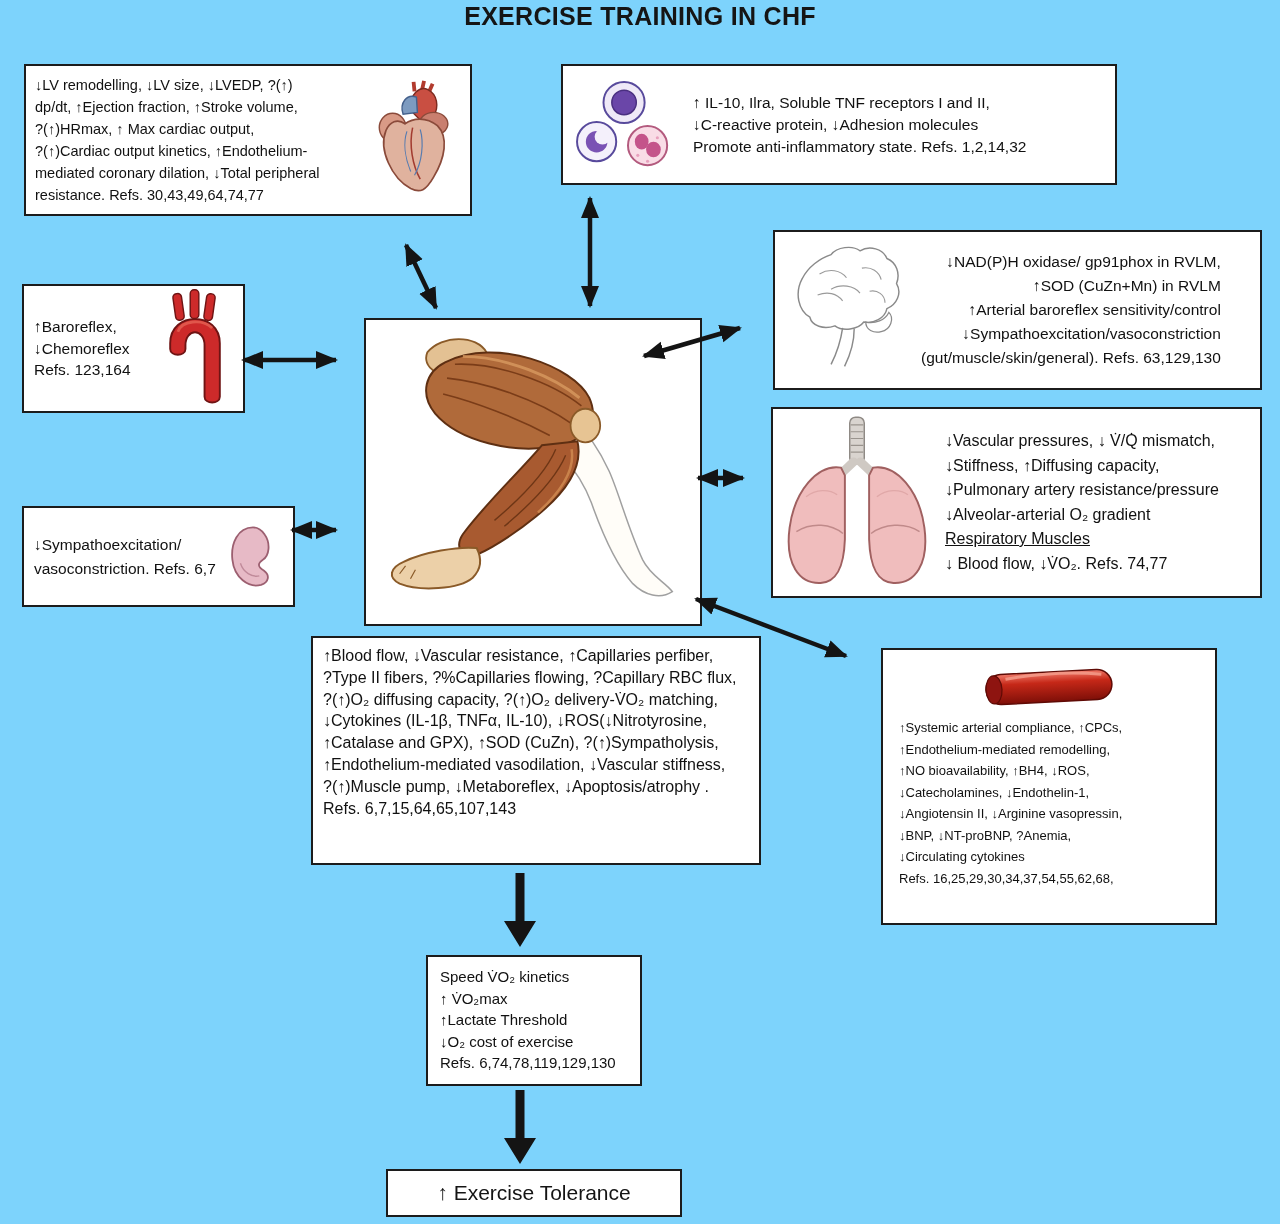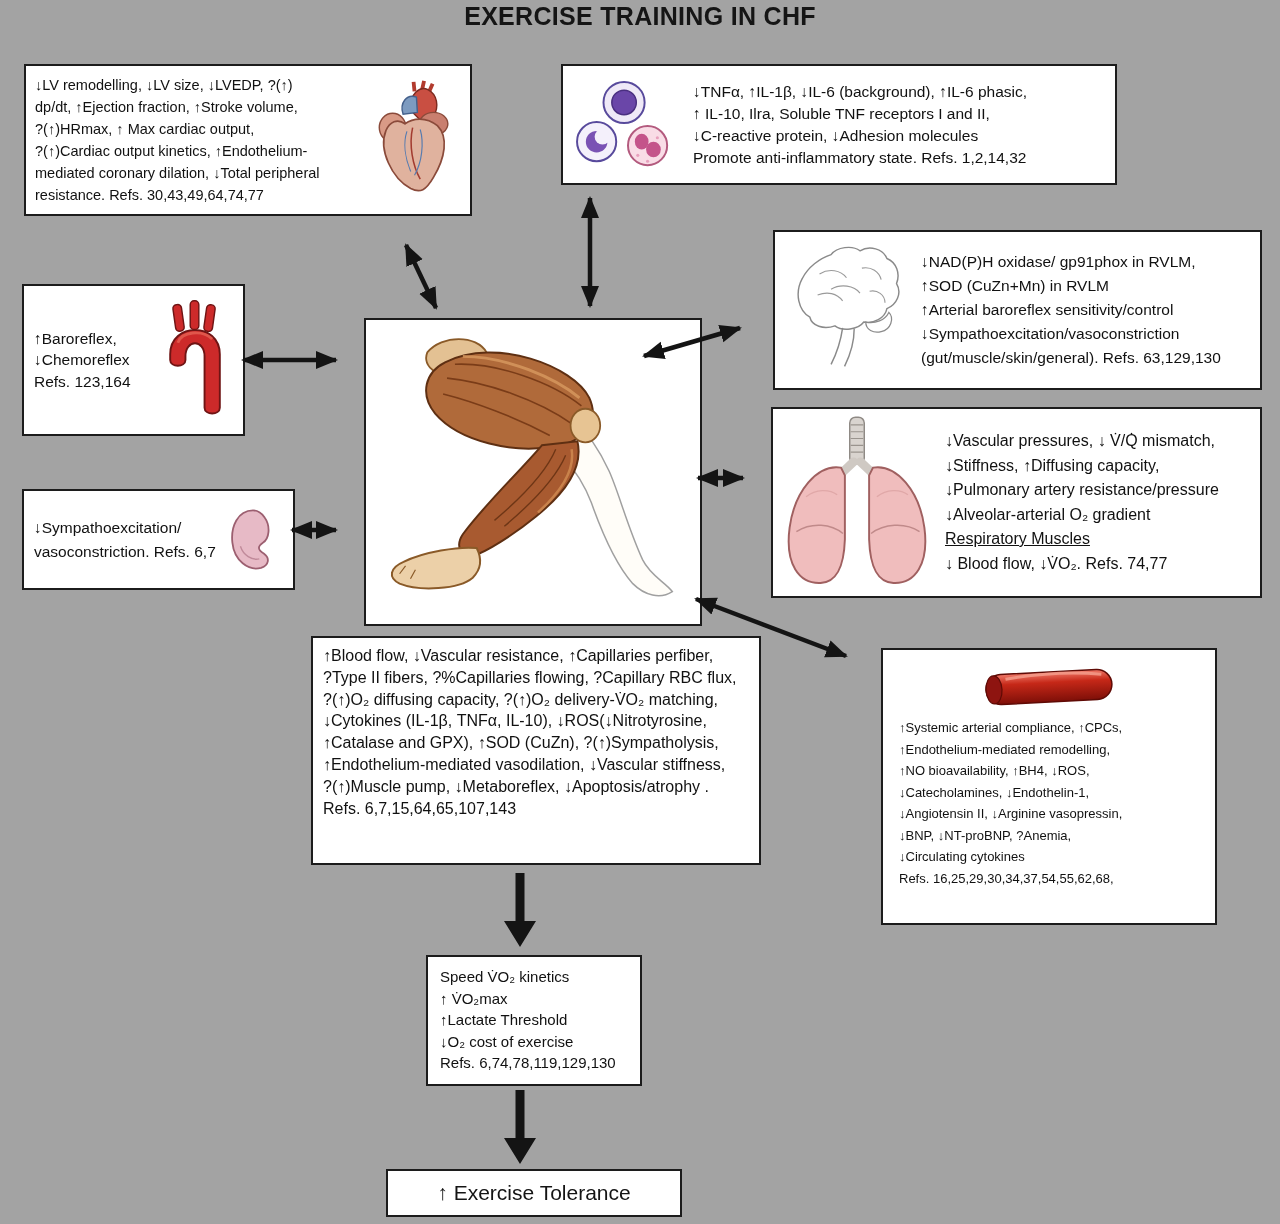--- a/index.html
+++ b/index.html
@@ -1,18 +1,18 @@
 <!DOCTYPE html>
 <html><head>
 <meta charset="utf-8">
 <style>
   * { margin:0; padding:0; box-sizing:border-box; }
   html,body { background:#fff; }
   #canvas {
-    position:relative; width:1280px; height:1224px; background:#a3a3a3;
+    position:relative; width:1280px; height:1224px; background:#7dd3fc;
     font-family:"Liberation Sans", sans-serif; color:#111; overflow:hidden;
   }
   .title {
     position:absolute; top:2px; left:0; width:100%; text-align:center;
     font-size:25px; font-weight:bold; letter-spacing:.3px; color:#151515;
   }
   .box {
     position:absolute; border:2px solid #1c1c1c; background:#fff;
     display:flex; align-items:center; overflow:hidden;margin-left:16px;
   }
@@ -22,31 +22,31 @@
   .box-heart  { left:8px;   top:64px;   width:448px; height:152px; }
   .box-heart .txt { flex:1 1 auto; font-size:14.5px; line-height:22px; padding:6px 0 6px 9px; }
   .box-heart svg { flex:0 0 auto; margin-right:5px; }
 
   .box-immune { left:545px; top:64px;   width:556px; height:121px; }
   .box-immune svg { flex:0 0 auto; margin-left:10px; }
   .box-immune .txt { font-size:15.5px; line-height:22px; padding-left:12px; }
 
   .box-brain  { left:757px; top:230px;  width:489px; height:160px; }
   .box-brain svg { flex:0 0 auto; margin-left:6px; }
-  .box-brain .txt { font-size:15.5px; line-height:24px; padding-left:10px; }
+  .box-brain .txt { font-size:15.5px; line-height:24px; padding-left:10px;text-align:right; }
 
   .box-lungs  { left:755px; top:407px;  width:491px; height:191px; }
   .box-lungs svg { flex:0 0 auto; margin-left:4px; }
   .box-lungs .txt { font-size:16px; line-height:24.5px; padding-left:8px; }
 
-  .box-aorta  { left:6px;   top:284px;  width:223px; height:152px; }
+  .box-aorta  { left:6px;   top:284px;  width:223px; height:129px; }
   .box-aorta .txt { flex:1 1 auto; font-size:15.5px; line-height:21.5px; padding-left:10px; }
   .box-aorta svg { flex:0 0 auto; margin-right:8px; }
 
-  .box-kidney { left:6px;   top:489px;  width:273px; height:101px; }
+  .box-kidney { left:6px;   top:506px;  width:273px; height:101px; }
   .box-kidney .txt { flex:1 1 auto; font-size:15.5px; line-height:24px; padding-left:10px; }
   .box-kidney svg { flex:0 0 auto; margin-right:14px; }
 
   .box-central{ left:348px; top:318px;  width:338px; height:308px; display:block; }
   .box-central svg { display:block; margin:2px auto 0; }
 
   .box-muscle { left:295px; top:636px;  width:450px; height:229px; display:block; }
   .box-muscle .txt { font-size:16px; line-height:21.8px; padding:7px 0 0 10px; }
 
   .box-vessel { left:865px; top:648px;  width:336px; height:277px; display:block; }
@@ -97,21 +97,20 @@
       <circle cx="24" cy="66" r="11" fill="#7a52b4"></circle>
       <circle cx="30" cy="61" r="8" fill="#f4f0fb"></circle>
       <circle cx="76" cy="70" r="20" fill="#f9dce6" stroke="#b35a7e" stroke-width="2"></circle>
       <ellipse cx="70" cy="66" rx="7" ry="8" fill="#c4548a"></ellipse>
       <ellipse cx="82" cy="74" rx="7.5" ry="8" fill="#c4548a"></ellipse>
       <circle cx="66" cy="80" r="1.6" fill="#e8a0bd"></circle>
         <circle cx="86" cy="62" r="1.6" fill="#e8a0bd"></circle>
         <circle cx="76" cy="86" r="1.6" fill="#e8a0bd"></circle>
     </svg>
     <div class="txt">
-      <div class="ln">↓TNFα, ↑IL-1β, ↓IL-6 (background), ↑IL-6 phasic,</div>
       <div class="ln">↑ IL-10, Ilra, Soluble TNF receptors I and II,</div>
       <div class="ln">↓C-reactive protein, ↓Adhesion molecules</div>
       <div class="ln">Promote anti-inflammatory state. Refs. 1,2,14,32</div>
     </div>
   </div>
 
   <div class="box box-brain">
     <svg width="130" height="150" viewBox="0 0 135 155">
       <path d="M30,85 C18,78 14,60 22,45 C28,33 40,24 52,20 C58,12 74,10 82,16 C92,10 106,14 110,24 C120,28 124,40 120,50 C126,60 120,72 110,76 C108,86 96,92 86,90 C80,98 64,100 56,94 C44,98 32,94 30,85 Z" fill="#ffffff" stroke="#8a8a8a" stroke-width="1.5"></path>
       <path d="M40,40 C50,34 62,36 68,44 M52,56 C62,50 76,52 82,60 M38,62 C48,58 58,60 64,68 M84,34 C94,32 102,38 104,46 M92,58 C100,56 108,62 108,70" fill="none" stroke="#9a9a9a" stroke-width="1.2"></path>

